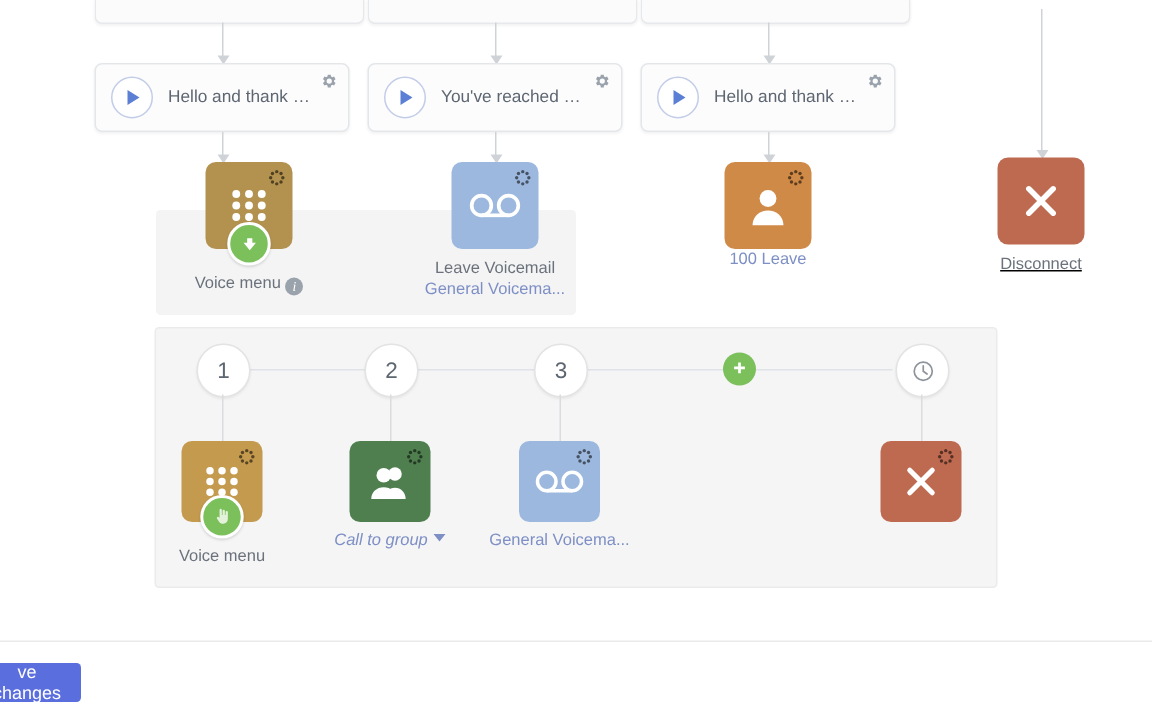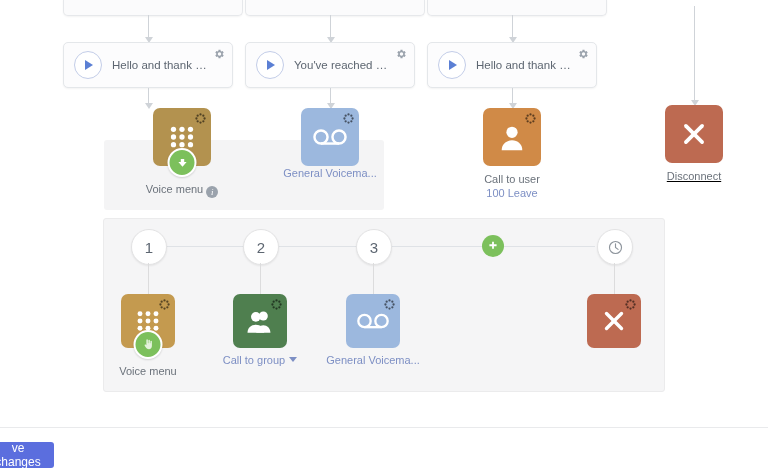--- a/index.html
+++ b/index.html
@@ -123,21 +123,21 @@
 
   <div class="vline" style="left:148px;top:88px;height:18px;"></div>
   <div class="arrow" style="left:145px;top:103px;"></div>
   <div class="vline" style="left:330px;top:88px;height:18px;"></div>
   <div class="arrow" style="left:327px;top:103px;"></div>
   <div class="vline" style="left:512px;top:88px;height:18px;"></div>
   <div class="arrow" style="left:509px;top:103px;"></div>
 
   <div class="drop-panel" style="left:104px;top:140px;width:280px;height:70px;"></div>
 
-  <div class="node" style="left:127px;top:108px;width:110px;">
+  <div class="node" style="left:111px;top:108px;width:110px;">
     <div class="tile" style="background:#b3924f;margin-left:26px;">
       <svg viewBox="0 0 40 40" width="34" height="34" fill="#fff">
         <circle cx="10" cy="11" r="3.1"></circle>
           <circle cx="20" cy="11" r="3.1"></circle>
           <circle cx="30" cy="11" r="3.1"></circle>
         <circle cx="10" cy="20" r="3.1"></circle>
           <circle cx="20" cy="20" r="3.1"></circle>
           <circle cx="30" cy="20" r="3.1"></circle>
         <circle cx="10" cy="29" r="3.1"></circle>
           <circle cx="20" cy="29" r="3.1"></circle>
@@ -173,41 +173,41 @@
         <circle cx="8" cy="3" r="1.4"></circle>
           <circle cx="8" cy="13" r="1.4"></circle>
           <circle cx="3" cy="8" r="1.4"></circle>
         <circle cx="13" cy="8" r="1.4"></circle>
           <circle cx="4.5" cy="4.5" r="1.4"></circle>
           <circle cx="11.5" cy="4.5" r="1.4"></circle>
         <circle cx="4.5" cy="11.5" r="1.4"></circle>
           <circle cx="11.5" cy="11.5" r="1.4"></circle>
       </svg>
     </div>
+    <div class="node-label">Leave Voicemail</div>
     <div class="node-link">General Voicema...</div>
   </div>
 
   <div class="node" style="left:457px;top:108px;width:110px;">
     <div class="tile" style="background:#d08a47;margin-left:26px;">
       <svg viewBox="0 0 32 32" width="30" height="30" fill="#fff">
         <circle cx="16" cy="11" r="6"></circle>
         <path d="M5 30c0-6.2 5-10.5 11-10.5S27 23.8 27 30z"></path>
       </svg>
       <svg class="snow" viewBox="0 0 16 16" fill="#000">
         <circle cx="8" cy="3" r="1.4"></circle>
           <circle cx="8" cy="13" r="1.4"></circle>
           <circle cx="3" cy="8" r="1.4"></circle>
         <circle cx="13" cy="8" r="1.4"></circle>
           <circle cx="4.5" cy="4.5" r="1.4"></circle>
           <circle cx="11.5" cy="4.5" r="1.4"></circle>
         <circle cx="4.5" cy="11.5" r="1.4"></circle>
           <circle cx="11.5" cy="11.5" r="1.4"></circle>
       </svg>
     </div>
-    <div class="node-label">Call to user</div>
     <div class="node-link">100 Leave</div>
   </div>
 
   <div class="node" style="left:639px;top:105px;width:110px;text-decoration:underline;">
     <div class="tile" style="background:#bd6a51;margin-left:26px;">
       <svg viewBox="0 0 32 32" width="26" height="26" stroke="#fff" stroke-width="4.5" stroke-linecap="round">
         <line x1="6" y1="6" x2="26" y2="26"></line>
           <line x1="26" y1="6" x2="6" y2="26"></line>
       </svg>
     </div>
@@ -269,21 +269,21 @@
       </svg>
       <div class="badge">
         <svg viewBox="0 0 24 24" width="13" height="13" fill="#e4f2dc">
           <path d="M9 3.5a1.4 1.4 0 012.8 0v6.2h.9V4.8a1.4 1.4 0 012.8 0v5h.9V6.4a1.4 1.4 0 012.8 0v8.2c0 3.4-2.2 6-5.6 6-2.5 0-4-1-5.2-2.6L6 14.4c-.6-.9-.3-1.8.5-2.2.7-.4 1.5-.1 2 .6l.5.8z"></path>
         </svg>
       </div>
     </div>
     <div class="node-label" style="margin-top:16px;">Voice menu</div>
   </div>
 
-  <div class="node" style="left:205px;top:294px;width:110px;">
+  <div class="node" style="left:205px;top:294px;width:110px;font-style:italic;">
     <div class="tile sm" style="background:#4f7f4f;margin-left:28px;">
       <svg viewBox="0 0 36 32" width="30" height="28" fill="#fff">
         <circle cx="22" cy="10" r="5.4"></circle>
           <path d="M13.5 30c0-5.3 3.9-9 8.5-9s8.5 3.7 8.5 9z"></path>
         <circle cx="13" cy="11" r="5.8"></circle>
           <path d="M3 30c0-5.6 4.3-9.5 10-9.5S23 24.4 23 30z"></path>
       </svg>
       <svg class="snow" viewBox="0 0 16 16" fill="#000">
         <circle cx="8" cy="3" r="1.4"></circle>
           <circle cx="8" cy="13" r="1.4"></circle>

